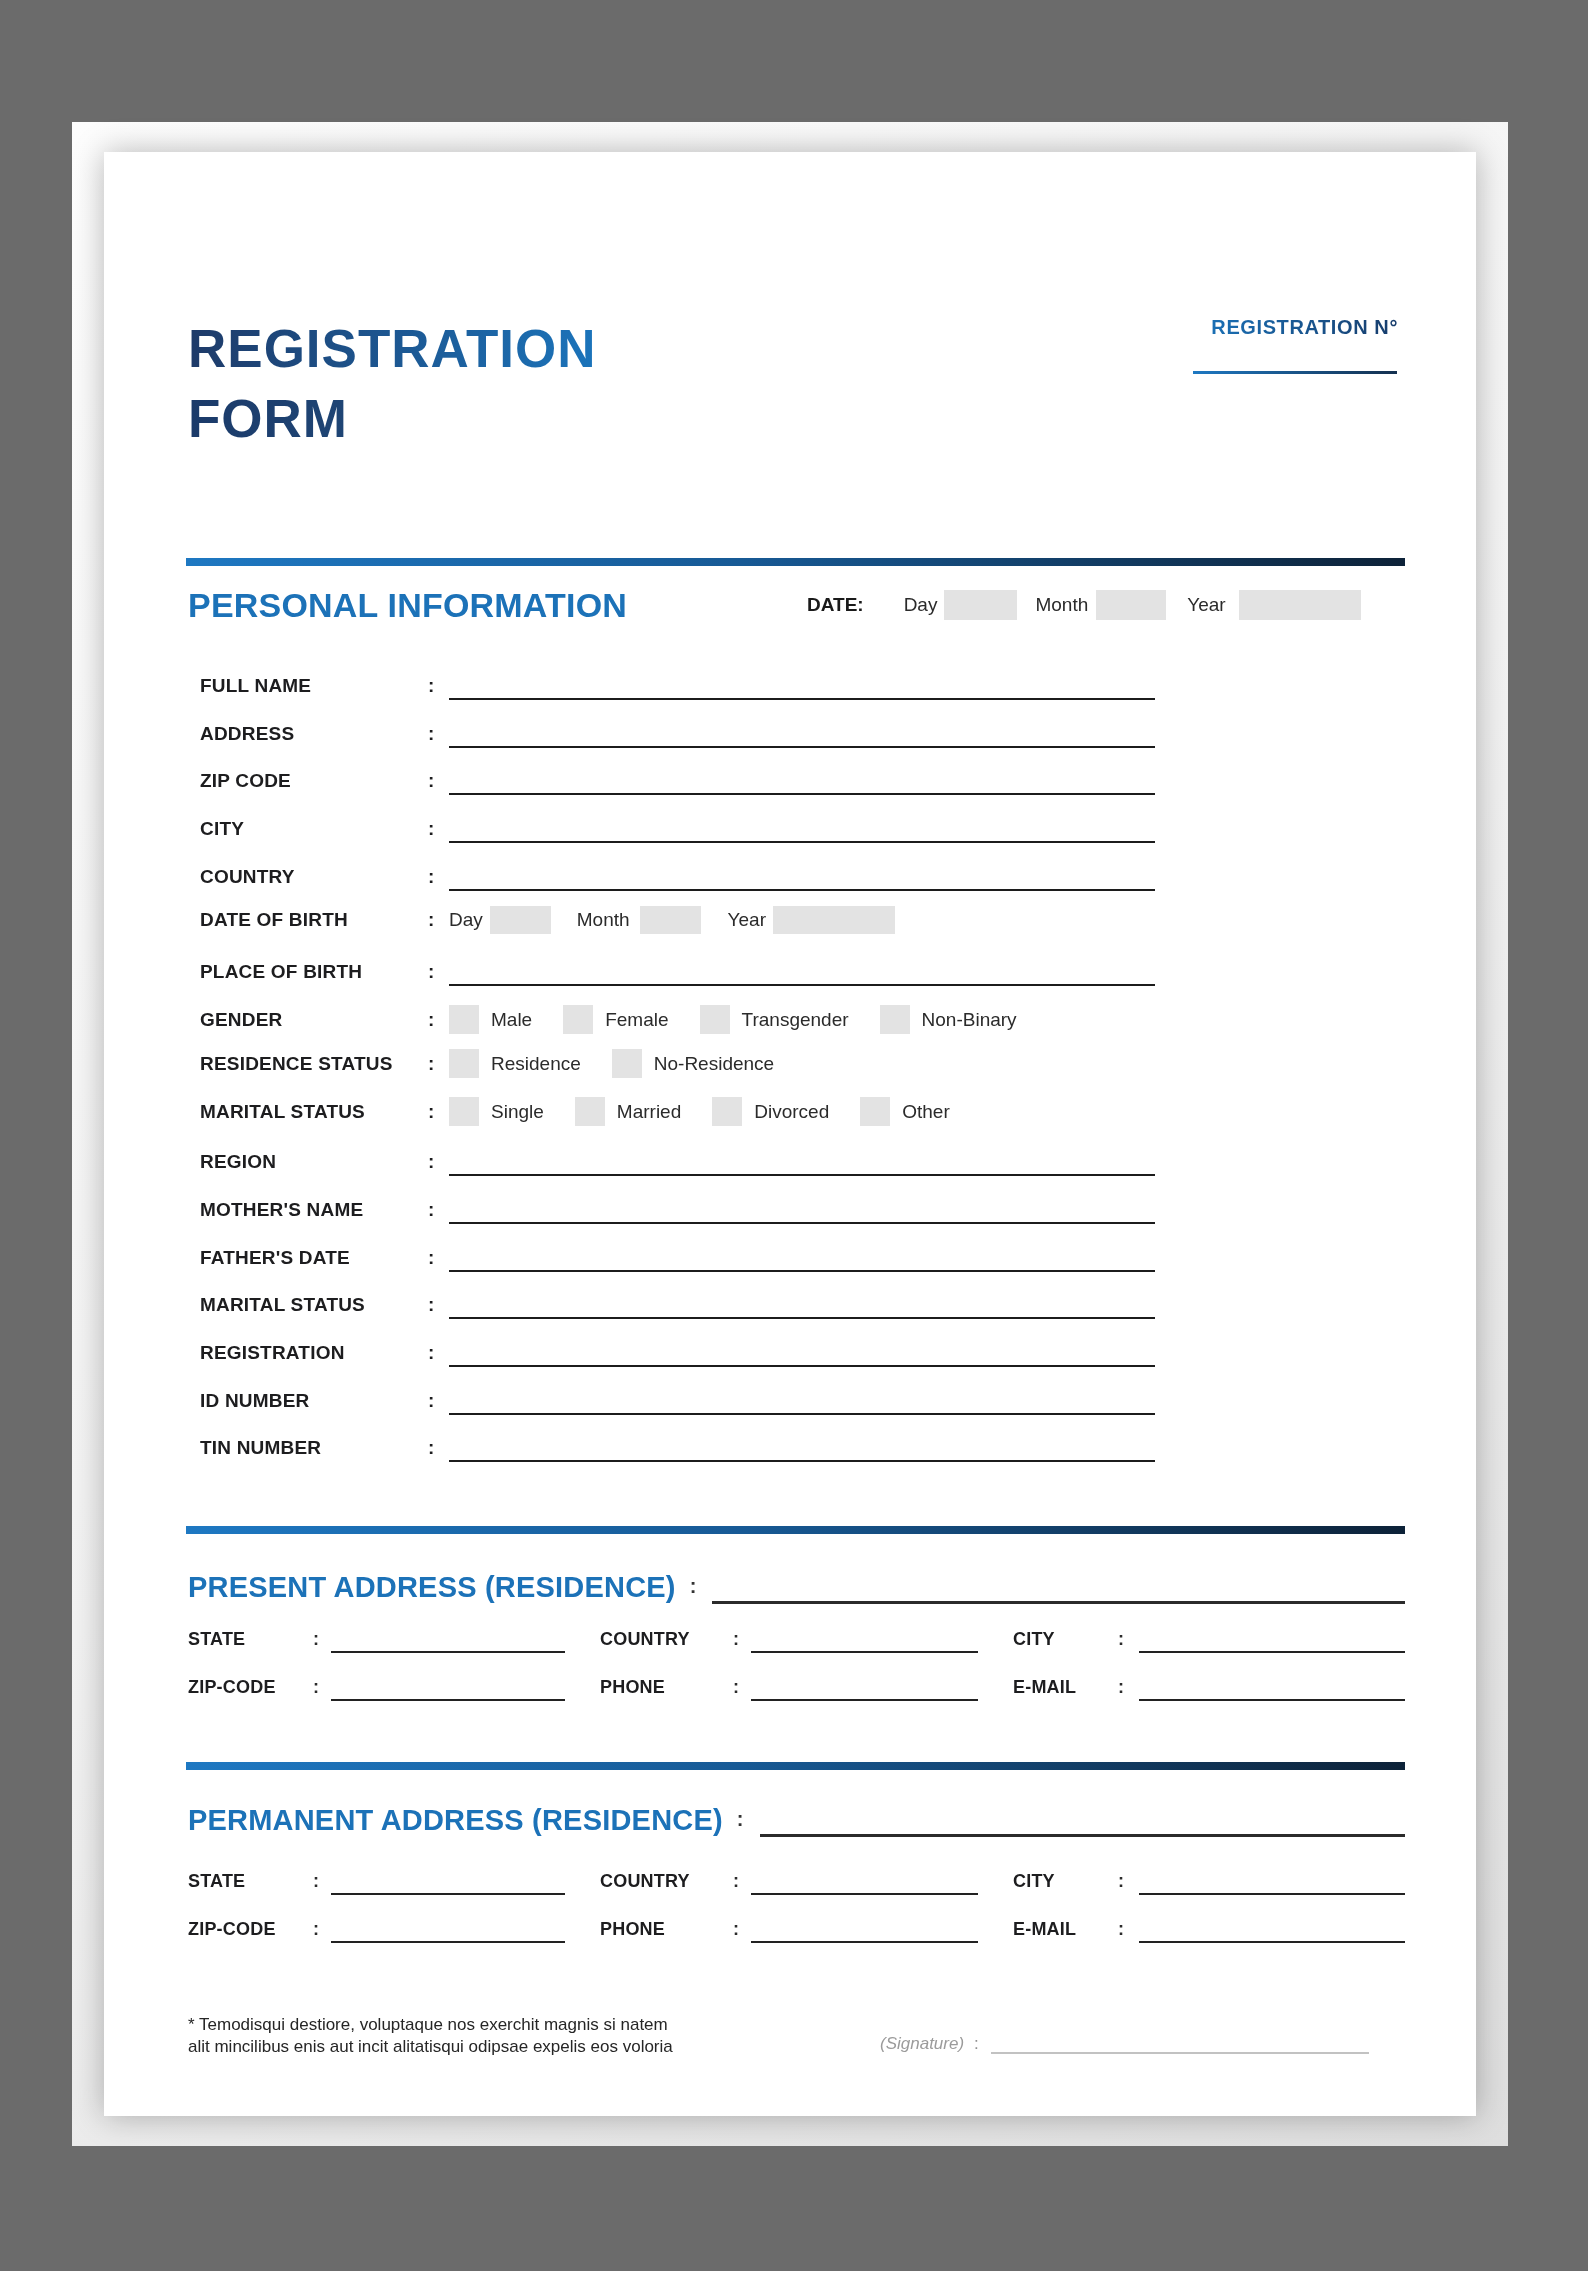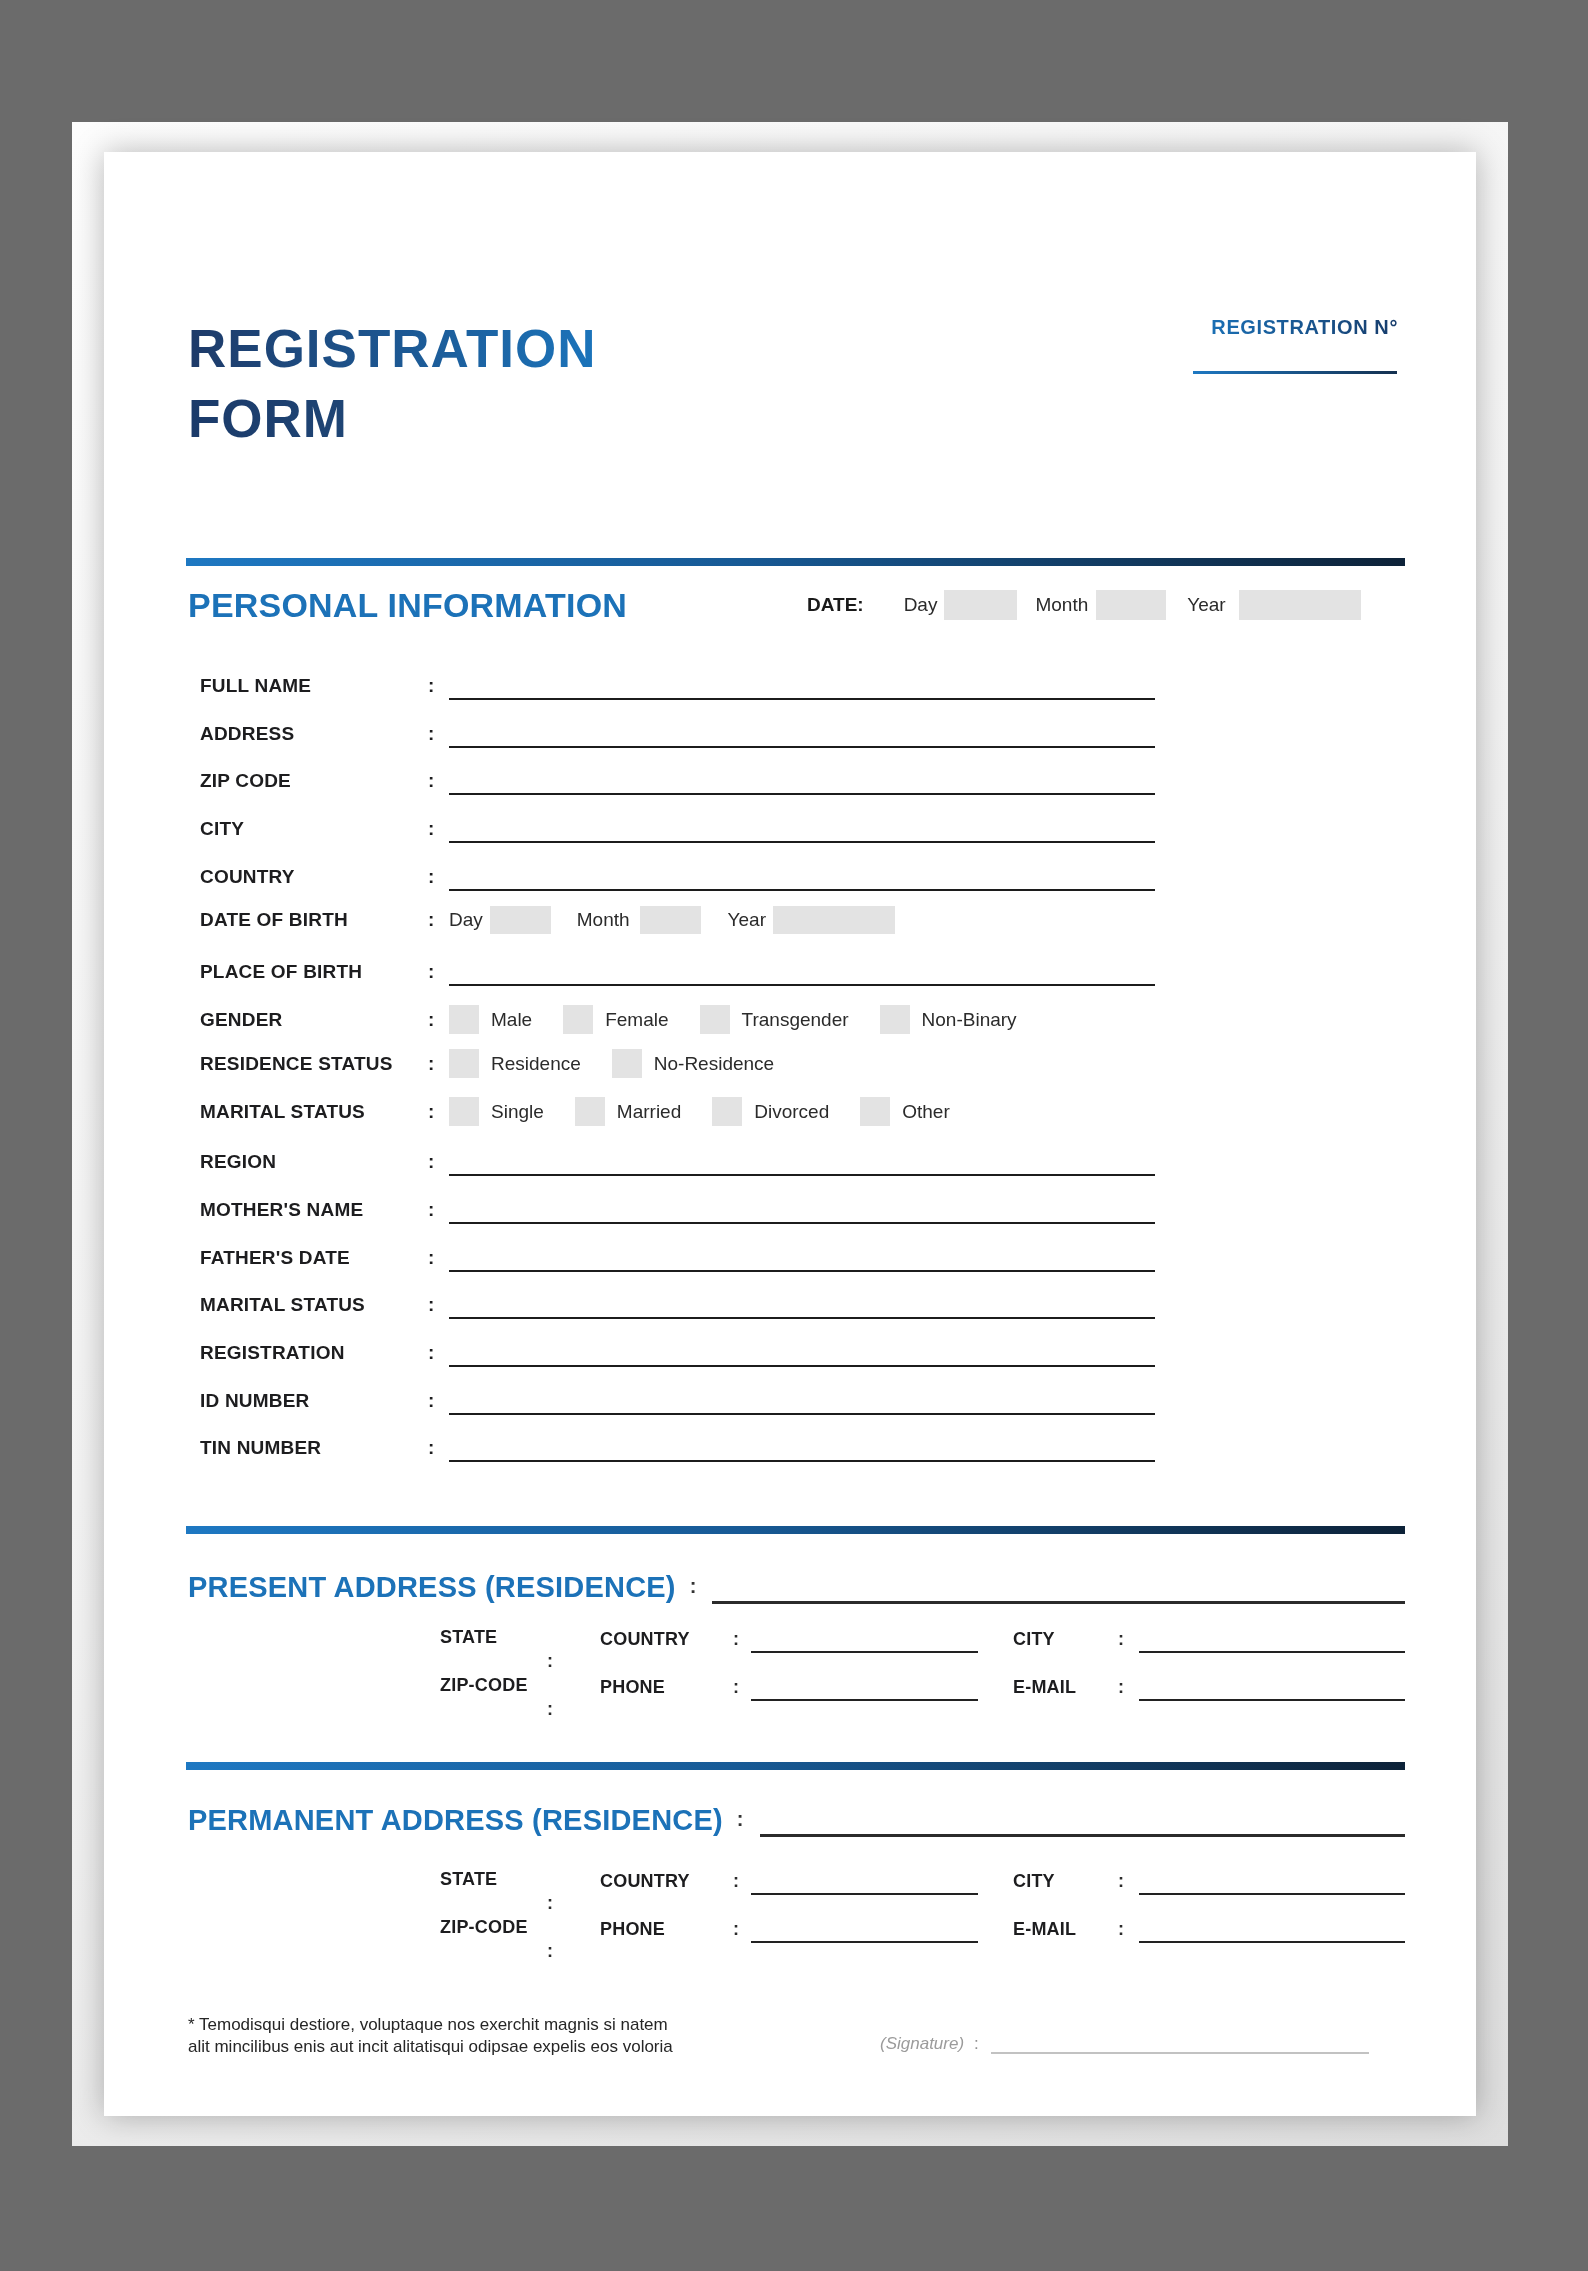--- a/index.html
+++ b/index.html
@@ -69,21 +69,21 @@
   .sec-title-row{position:absolute;left:84px;width:1217px;height:30px;display:flex;align-items:center;}
   .sec-title-row .sec-heading{font-size:29px;letter-spacing:0.2px;line-height:30px;white-space:nowrap;}
   .sec-title-row .colon{margin-left:14px;font-size:20px;font-weight:bold;color:#333;padding-bottom:2px;}
   .sec-title-row .line{margin-left:16px;flex:1;border-bottom:3px solid #2b2b2b;height:30px;}
 
   .addr-row{position:absolute;height:26px;display:flex;align-items:flex-end;}
   .addr-label{font-size:18px;font-weight:bold;color:#1d1d1f;letter-spacing:0.2px;
     padding-bottom:3px;white-space:nowrap;}
   .addr-colon{font-size:18px;font-weight:bold;color:#2b2b2b;padding-bottom:3px;}
   .addr-line{border-bottom:2px solid #222;height:26px;flex:1;}
-  .c1{left:84px;width:377px;flex-direction:column;}
+  .c1{left:84px;width:377px;}
   .c2{left:496px;width:378px;}
   .c3{left:909px;width:392px;}
   .c1 .addr-label{width:125px;}
   .c2 .addr-label{width:133px;}
   .c3 .addr-label{width:105px;}
   .c1 .addr-colon{width:18px;}
   .c2 .addr-colon{width:18px;}
   .c3 .addr-colon{width:21px;}
 
   

